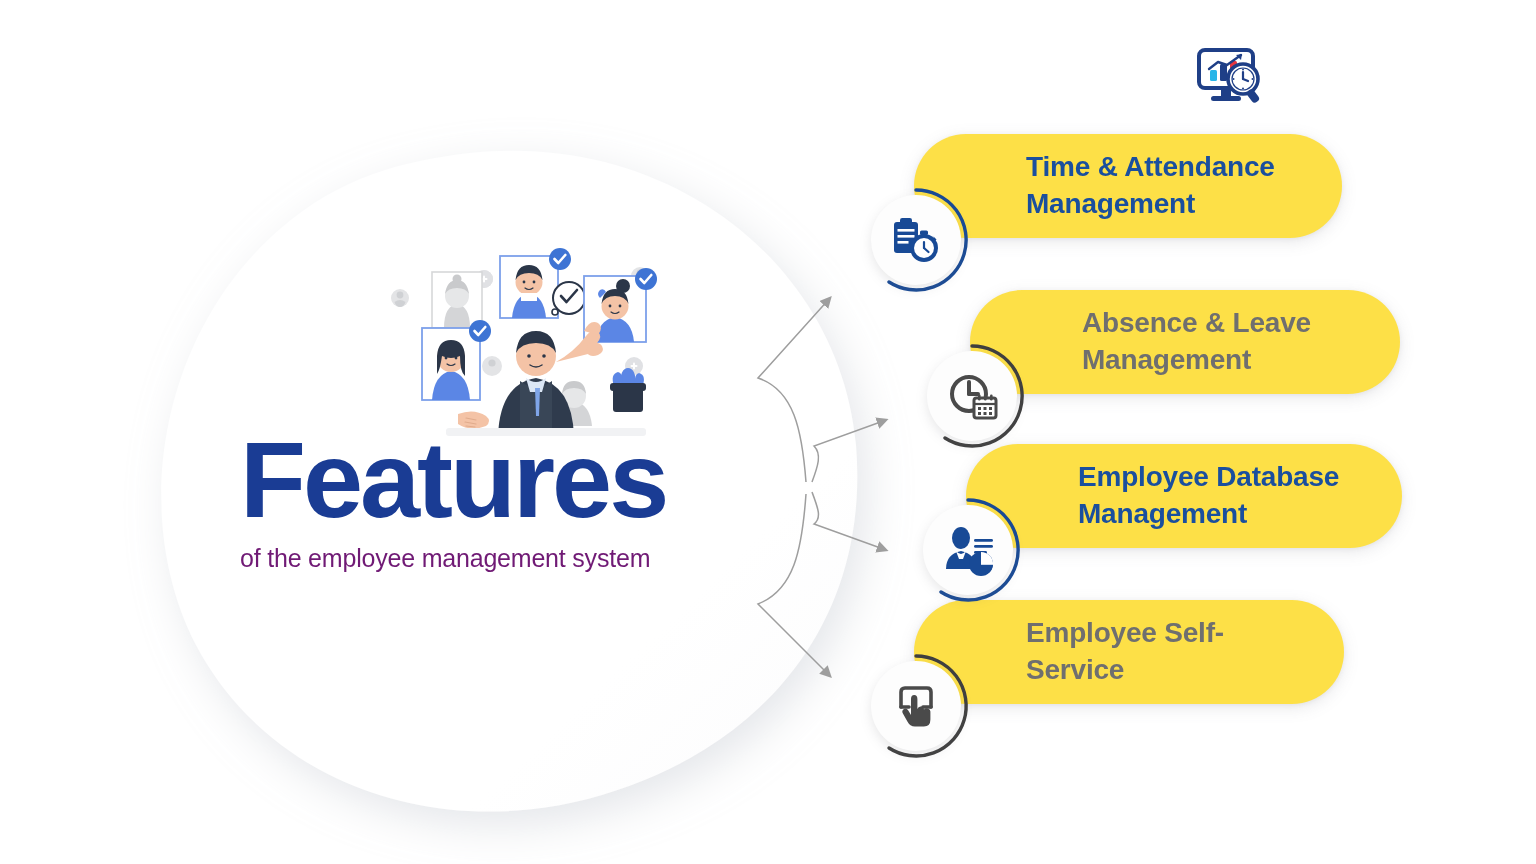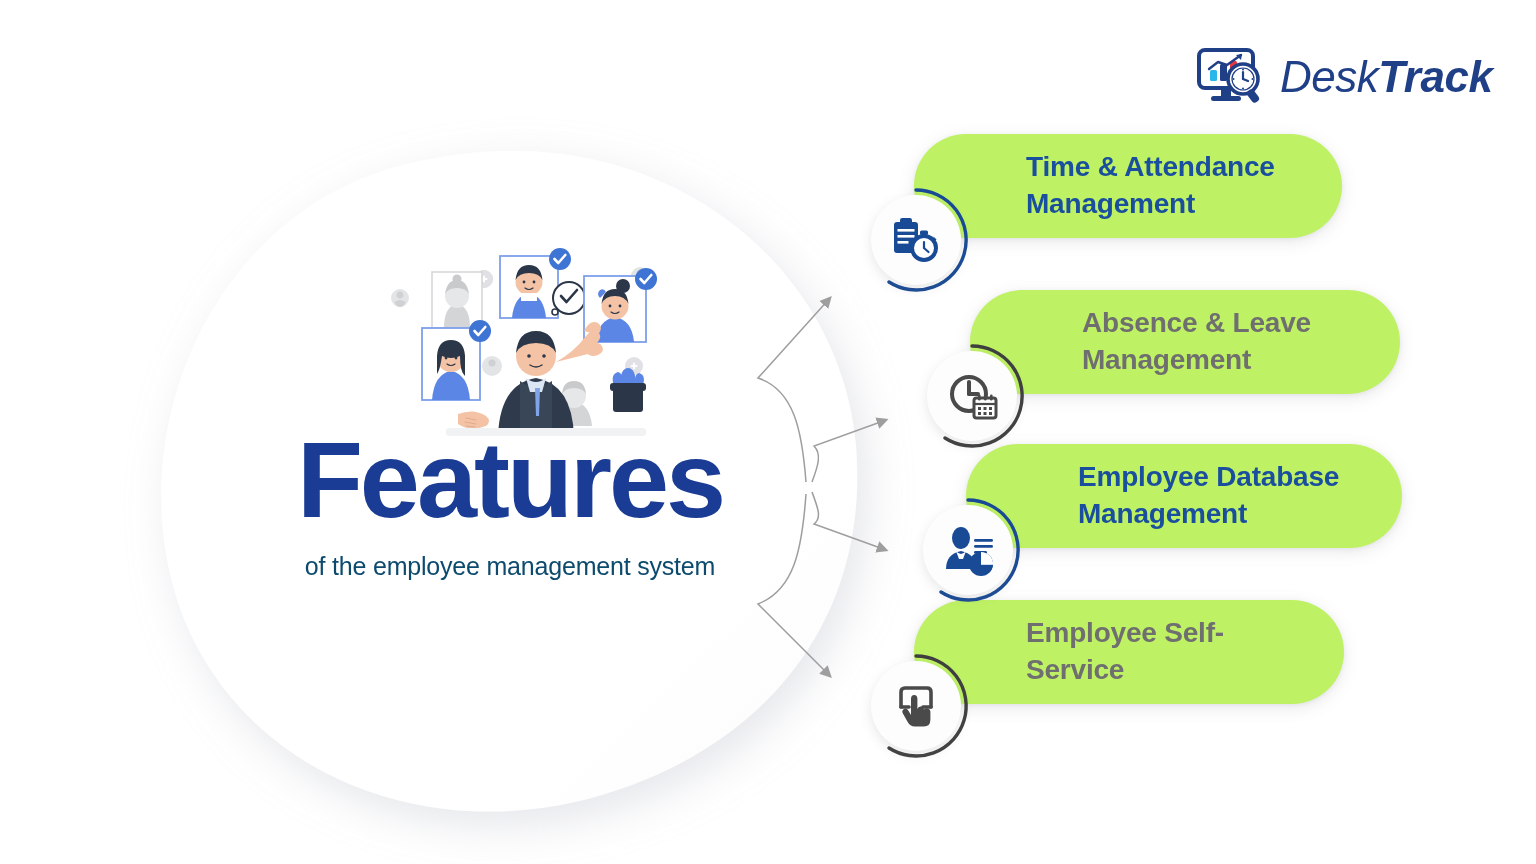--- a/index.html
+++ b/index.html
@@ -46,37 +46,36 @@
   #illustration {
     position:absolute;
     left:388px; top:236px;
     width:300px; height:200px;
   }
   #illustration svg { display:block; width:100%; height:100%; }
 
   
   #title-block {
     position:absolute;
-    left:260px; top:428px;
+    left:240px; top:428px;
     width:500px;
-    text-align:center;
   }
   #page-title {
     font-size:108px;
     font-weight:800;
     color:#1a3c94;
     letter-spacing:-3px;
     line-height:0.96;
     white-space:nowrap;
   }
   #page-subtitle {
-    margin-top:20px;
+    margin-top:12px;
     font-size:25px;
     font-weight:400;
-    color:#0c4a6e;
+    color:#701a75;
     letter-spacing:-0.2px;
     white-space:nowrap;
   }
 
   
   #connectors {
     position:absolute;
     left:690px; top:270px;
     width:200px; height:430px;
     pointer-events:none;
@@ -86,21 +85,21 @@
   
   .feature {
     position:absolute;
     display:flex;
     align-items:center;
   }
   .feature .pill {
     position:absolute;
     left:52px;
     height:104px;
-    background:#bef264;
+    background:#fde047;
     border-radius:52px;
     box-shadow:0 4px 16px rgba(120,120,130,0.16),
                0 1px 4px rgba(120,120,130,0.10);
     display:flex;
     align-items:center;
   }
   .feature .pill-label {
     padding-left:112px;
     padding-right:40px;
     font-size:28px;
@@ -168,23 +167,20 @@
         <circle cx="47" cy="33" r="11" fill="none" stroke="#1f3f87" stroke-width="1.2"></circle>
         <line x1="47" y1="33" x2="47" y2="26" stroke="#1f3f87" stroke-width="2.2" stroke-linecap="round"></line>
         <line x1="47" y1="33" x2="52" y2="35" stroke="#1f3f87" stroke-width="2.2" stroke-linecap="round"></line>
         <circle cx="47" cy="23.5" r="1" fill="#1f3f87"></circle>
         <circle cx="56.5" cy="33" r="1" fill="#1f3f87"></circle>
         <circle cx="47" cy="42.5" r="1" fill="#1f3f87"></circle>
         <circle cx="37.5" cy="33" r="1" fill="#1f3f87"></circle>
 
         <rect x="53" y="43" width="8" height="14" rx="3.6" transform="rotate(-38 57 50)" fill="#1f3f87"></rect>
       </svg>
-    </span>
-    <span class="wordmark">
-      <span class="w-desk">Desk</span><span class="w-track">Track</span>
     </span>
   </div>
 
   <div id="blob-wrap">
     <svg viewBox="0 0 740 680" xmlns="http://www.w3.org/2000/svg">
       <defs>
         <filter id="blobShadow" x="-25%" y="-25%" width="150%" height="150%">
           <feDropShadow dx="10" dy="14" stdDeviation="22" flood-color="#b9bec8" flood-opacity="0.38"></feDropShadow>
         </filter>
         <linearGradient id="blobTint" x1="0" y1="0" x2="1" y2="1">

